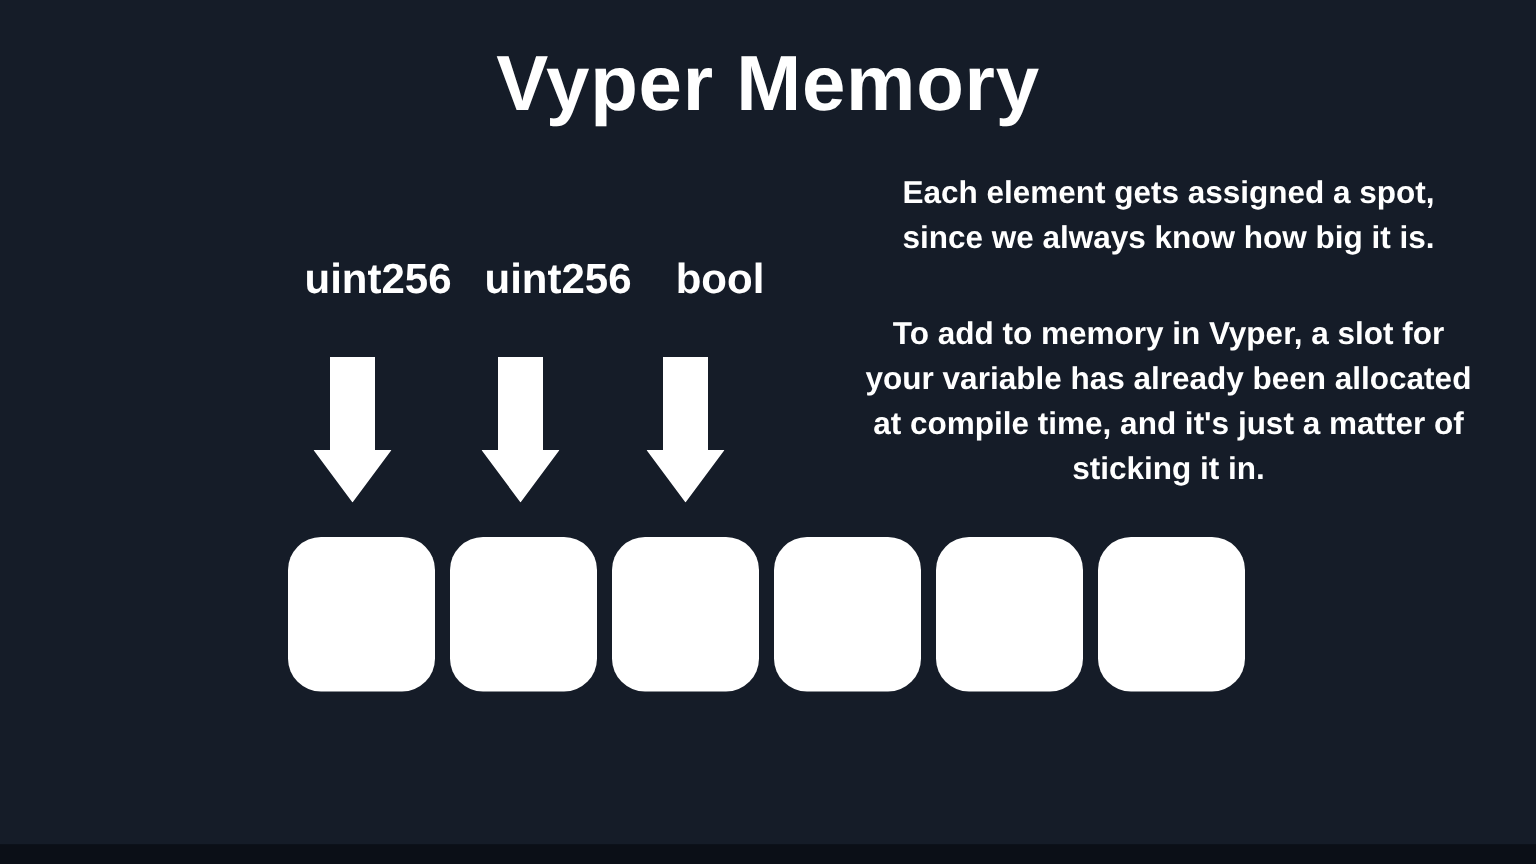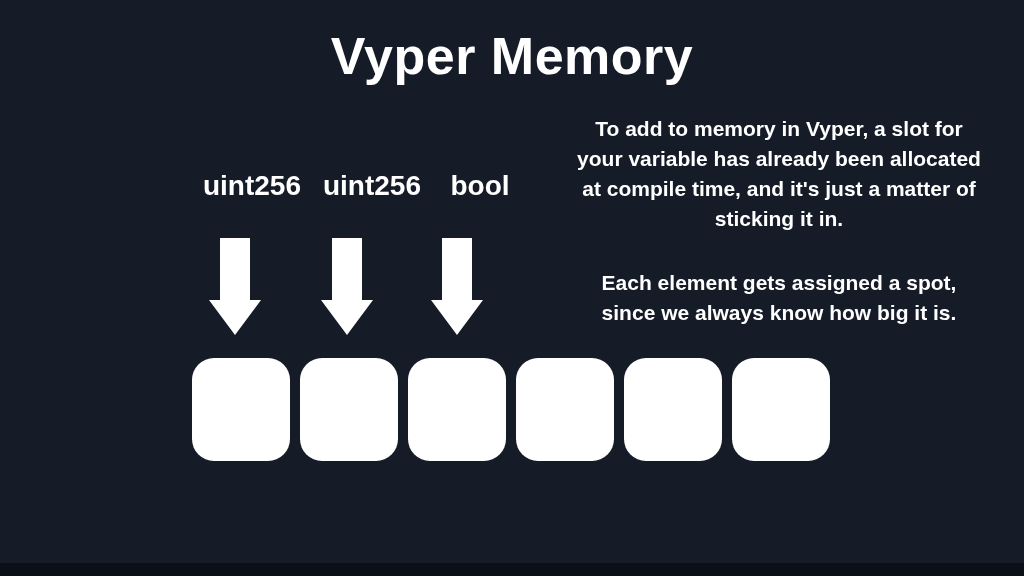--- a/index.html
+++ b/index.html
@@ -105,17 +105,17 @@
   <div class="slots">
       <div class="slot"></div>
       <div class="slot"></div>
       <div class="slot"></div>
       <div class="slot"></div>
       <div class="slot"></div>
       <div class="slot"></div>
     </div>
 
   <div class="note">
+    <p>Each element gets assigned a spot, since we always know how big it is.</p>
     <p>To add to memory in Vyper, a slot for your variable has already been allocated at compile time, and it's just a matter of sticking it in.</p>
-    <p>Each element gets assigned a spot, since we always know how big it is.</p>
   </div>
 
 </div>
 
 </body></html>

